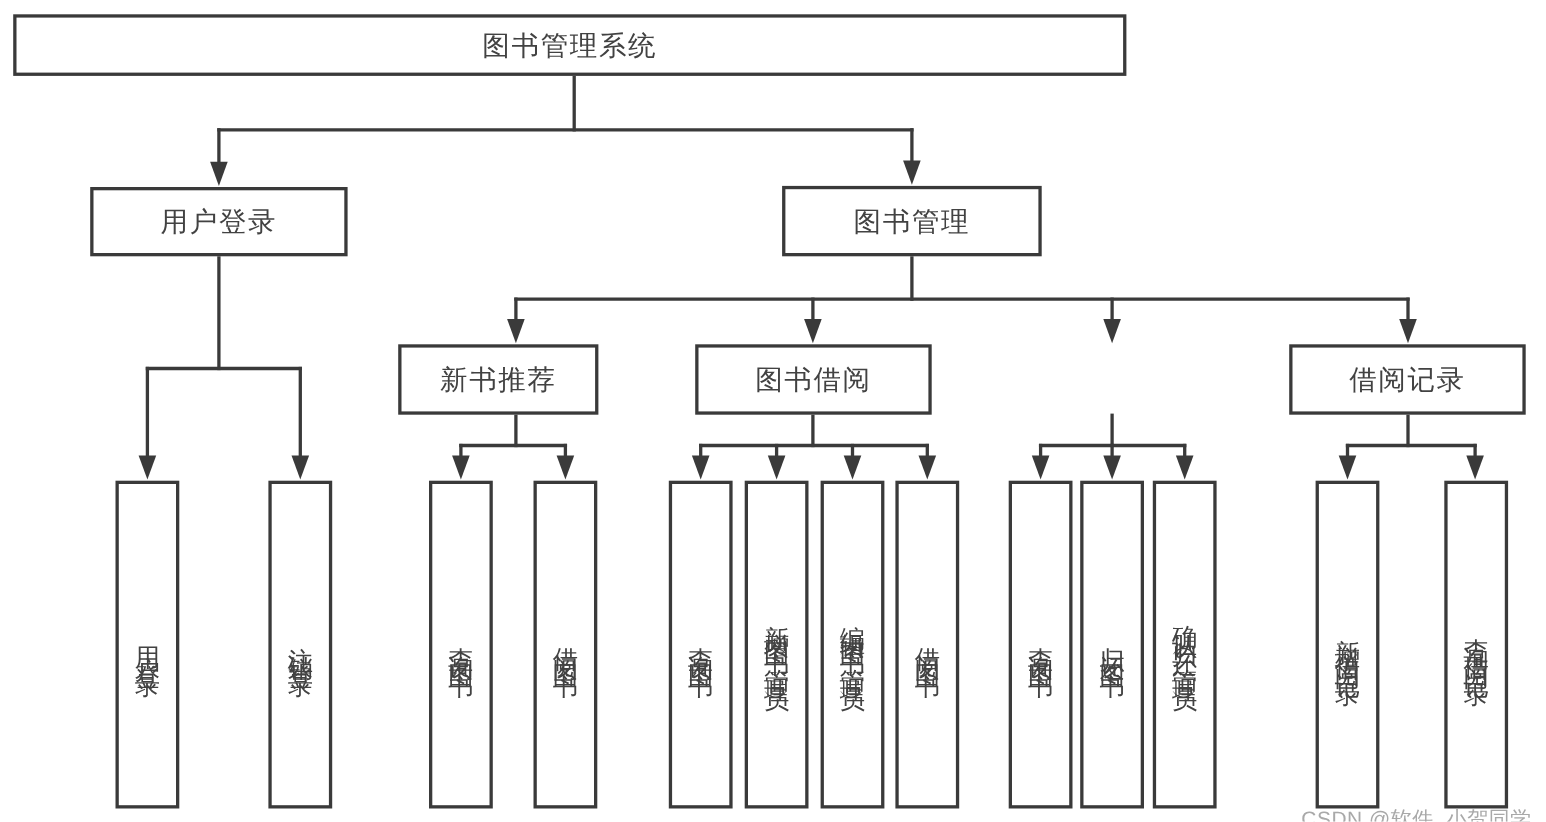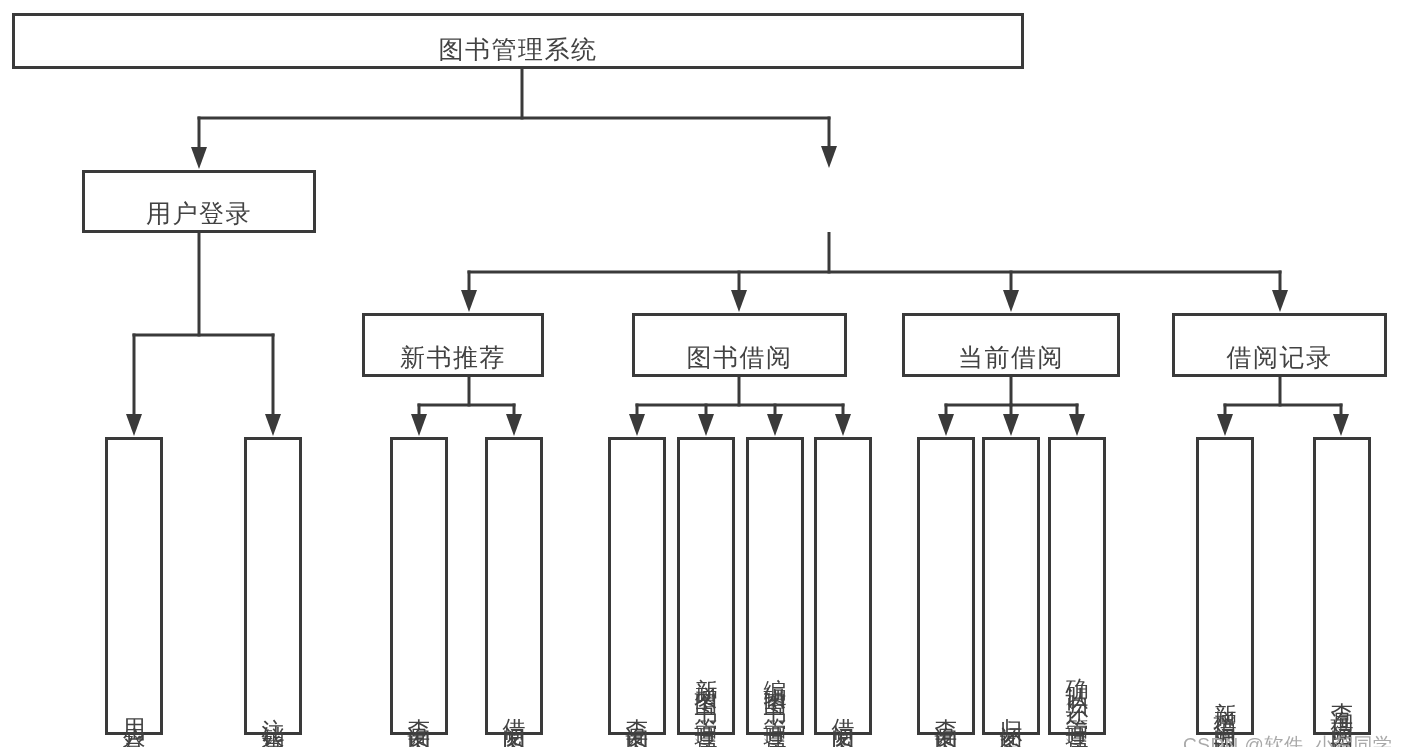--- a/index.html
+++ b/index.html
@@ -21,21 +21,21 @@
     width: 1405px;
     height: 747px;
   }
   .box {
     position: absolute;
     box-sizing: border-box;
     background: #ffffff;
     border: 3px solid #3a3a3a;
     color: #424242;
     display: flex;
-    align-items: flex-end;
+    align-items: center;
     justify-content: center;
     font-size: 25px;
     letter-spacing: 1.5px;
     white-space: nowrap;
   }
   .box.root      { left: 12px;   top: 13px;  width: 1012px; height: 56px; }
   .box.lvl2-a    { left: 82px;   top: 170px; width: 234px;  height: 63px; }
   .box.lvl2-b    { left: 711px;  top: 169px; width: 236px;  height: 64px; }
   .box.lvl3      { top: 313px;   height: 64px; }
   .box.g-new     { left: 362px;  width: 182px; }
@@ -146,30 +146,30 @@
     </g>
   </svg>
 
   <div class="box root">
     <span>图书管理系统</span>
   </div>
 
   <div class="box lvl2-a">
     <span>用户登录</span>
   </div>
+  <div class="box lvl2-b">
+    <span>图书管理</span>
+  </div>
 
   <div class="box lvl3 g-new">
     <span>新书推荐</span>
   </div>
   <div class="box lvl3 g-borrow">
     <span>图书借阅</span>
   </div>
-  <div class="box lvl3 g-current">
-    <span>当前借阅</span>
-  </div>
   <div class="box lvl3 g-records">
     <span>借阅记录</span>
   </div>
 
   <div class="box leaf l-pos-1">
     <span class="vtext">用户登录</span>
   </div>
   <div class="box leaf l-pos-2">
     <span class="vtext">注销登录</span>
   </div>

